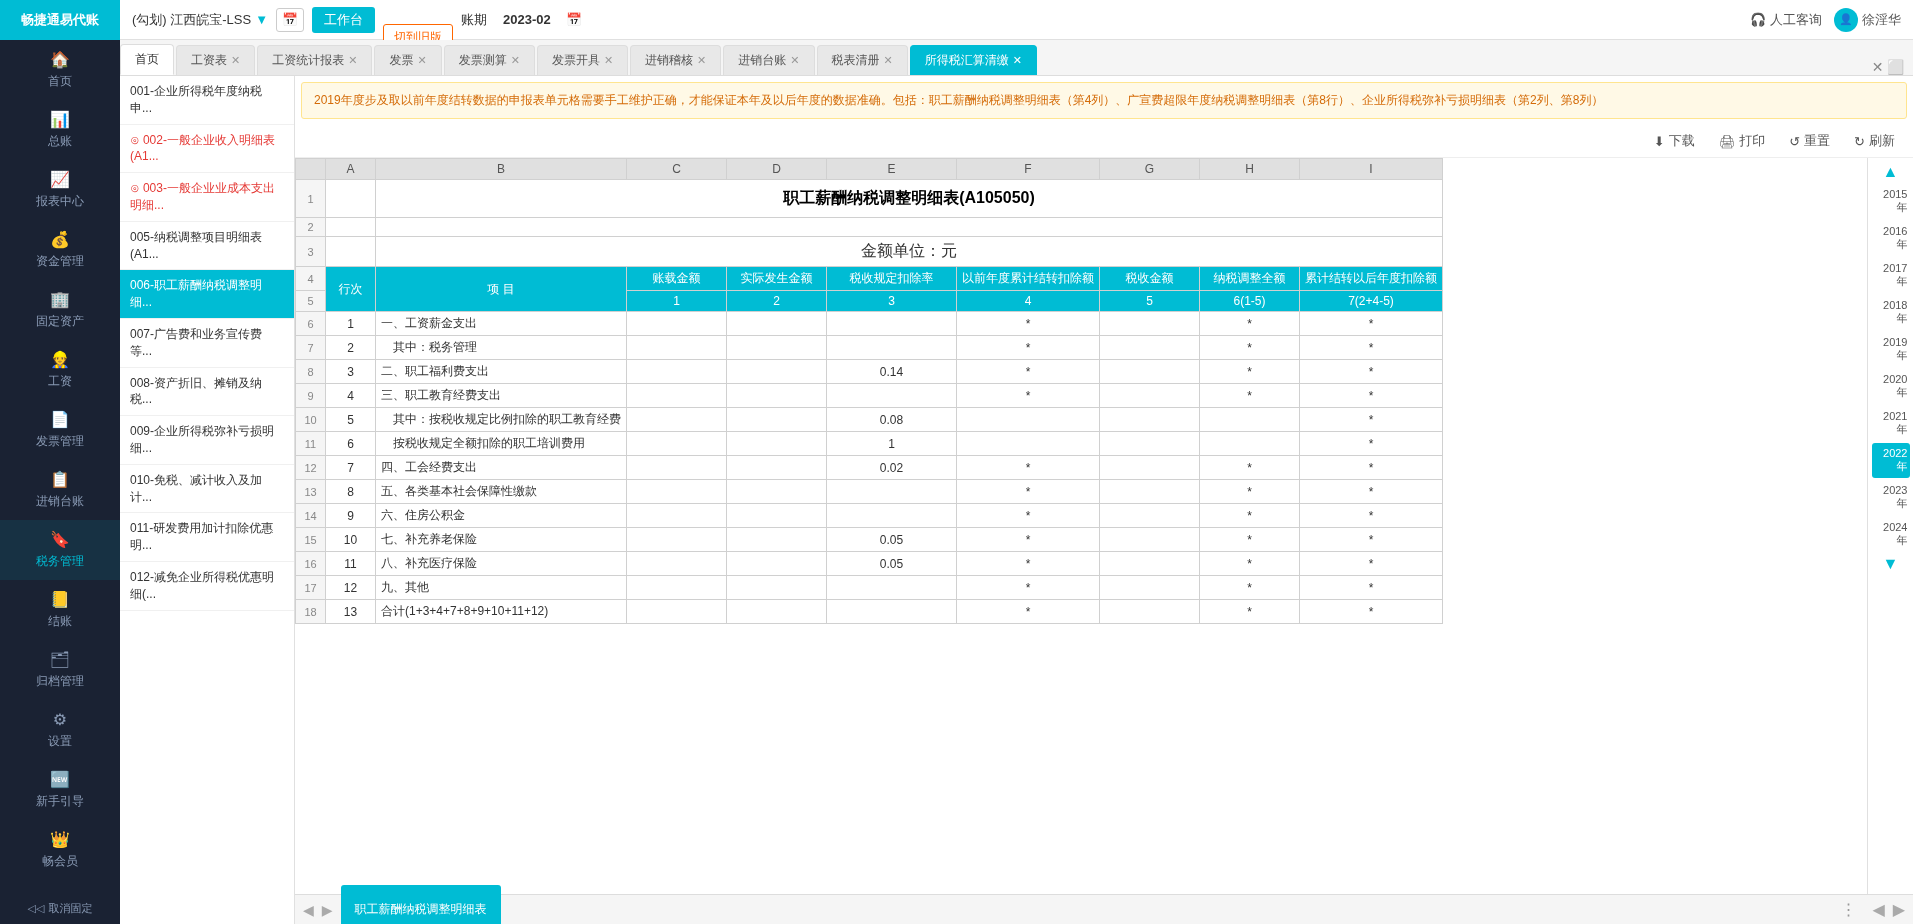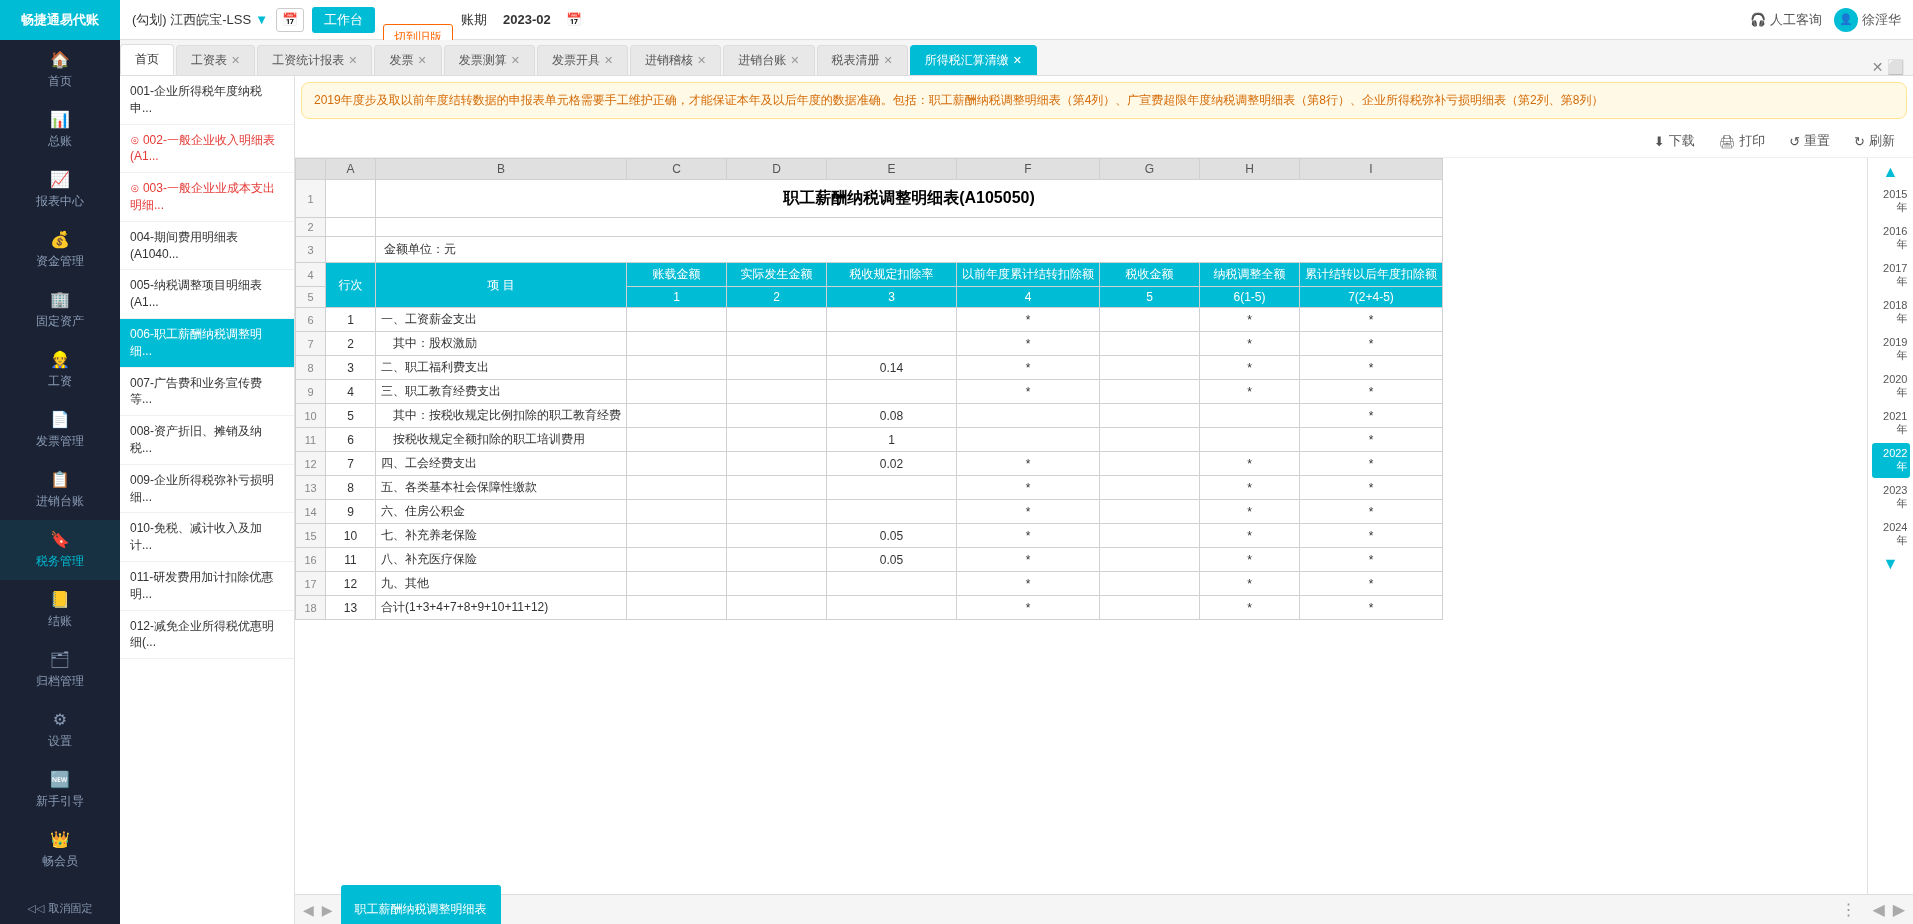--- a/index.html
+++ b/index.html
@@ -39,21 +39,21 @@
     
     .list-panel { width: 175px; background: white; border-right: 1px solid #e0e0e0; overflow-y: auto; flex-shrink: 0; }
     .list-item { padding: 7px 10px; font-size: 12px; color: #333; cursor: pointer; border-bottom: 1px solid #f0f0f0; line-height: 1.4; }
     .list-item.active { background: #00bcd4; color: white; }
     .list-item.error { color: #e53935; }
 
     
     .work-area { flex: 1; display: flex; flex-direction: column; overflow: hidden; background: white; }
 
     
-    .notice-bar { background: #fff9e6; border: 1px solid #ffe58f; color: #d46b08; font-size: 12px; padding: 8px 12px; margin: 6px; border-radius: 8px; line-height: 1.6; }
+    .notice-bar { background: #fff9e6; border: 1px solid #ffe58f; color: #d46b08; font-size: 12px; padding: 8px 12px; margin: 6px; border-radius: 3px; line-height: 1.6; }
 
     
     .work-toolbar { display: flex; align-items: center; padding: 4px 12px; gap: 12px; border-bottom: 1px solid #eee; }
     .toolbar-btn { display: flex; align-items: center; gap: 4px; font-size: 13px; color: #555; cursor: pointer; padding: 3px 6px; border-radius: 3px; }
 
     
     .sheet-container { flex: 1; overflow: hidden; display: flex; position: relative; }
     .sheet-scroll { flex: 1; overflow: auto; }
 
     
@@ -62,21 +62,21 @@
     .year-btn.active { background: #00bcd4; color: white; }
     .year-nav { width: 30px; height: 20px; display: flex; align-items: center; justify-content: center; cursor: pointer; color: #00bcd4; font-size: 16px; }
 
     
     .spreadsheet { border-collapse: collapse; font-size: 12px; min-width: 1100px; }
     .spreadsheet th, .spreadsheet td { border: 1px solid #d0d0d0; padding: 3px 5px; white-space: nowrap; }
     .spreadsheet .row-num { background: #f5f5f5; color: #888; text-align: center; width: 30px; font-size: 11px; }
     .spreadsheet .col-header { background: #e0e0e0; color: #555; text-align: center; font-weight: normal; font-size: 12px; }
     .spreadsheet .header-cyan { background: #00bcd4; color: white; text-align: center; }
     .spreadsheet .title-cell { text-align: center; font-size: 16px; font-weight: bold; color: #000; padding: 8px; }
-    .spreadsheet .unit-cell { text-align: left; font-size: 12px; color: #333; padding: 4px 8px; }
+    .spreadsheet .unit-cell { text-align: center; font-size: 16px; color: #333; padding: 4px 8px; }
     .spreadsheet td { background: white; color: #333; }
     .spreadsheet td.center { text-align: center; }
     .col-A { width: 50px; }
     .col-B { width: 230px; }
     .col-C { width: 100px; }
     .col-D { width: 100px; }
     .col-E { width: 130px; }
     .col-F { width: 130px; }
     .col-G { width: 100px; }
     .col-H { width: 100px; }
@@ -236,21 +236,20 @@
   <div class="content">
 
     <div class="list-panel">
       <div class="list-item">001-企业所得税年度纳税申...</div>
       <div class="list-item error">
         <span style="color:#e53935;">⊙ </span><span>002-一般企业收入明细表(A1...</span>
       </div>
       <div class="list-item error">
         <span style="color:#e53935;">⊙ </span><span>003-一般企业业成本支出明细...</span>
       </div>
-      <div class="list-item">004-期间费用明细表(A1040...</div>
       <div class="list-item">005-纳税调整项目明细表(A1...</div>
       <div class="list-item active">006-职工薪酬纳税调整明细...</div>
       <div class="list-item">007-广告费和业务宣传费等...</div>
       <div class="list-item">008-资产折旧、摊销及纳税...</div>
       <div class="list-item">009-企业所得税弥补亏损明细...</div>
       <div class="list-item">010-免税、减计收入及加计...</div>
       <div class="list-item">011-研发费用加计扣除优惠明...</div>
       <div class="list-item">012-减免企业所得税优惠明细(...</div>
     </div>
 
@@ -362,21 +361,21 @@
                 <td></td>
                 <td></td>
                 <td class="center">*</td>
                 <td></td>
                 <td class="center">*</td>
                 <td class="center">*</td>
               </tr>
               <tr>
                 <td class="row-num">7</td>
                 <td class="center">2</td>
-                <td>　其中：股权激励</td>
+                <td>　其中：税务管理</td>
                 <td></td>
                 <td></td>
                 <td></td>
                 <td class="center">*</td>
                 <td></td>
                 <td class="center">*</td>
                 <td class="center">*</td>
               </tr>
               <tr>
                 <td class="row-num">8</td>

